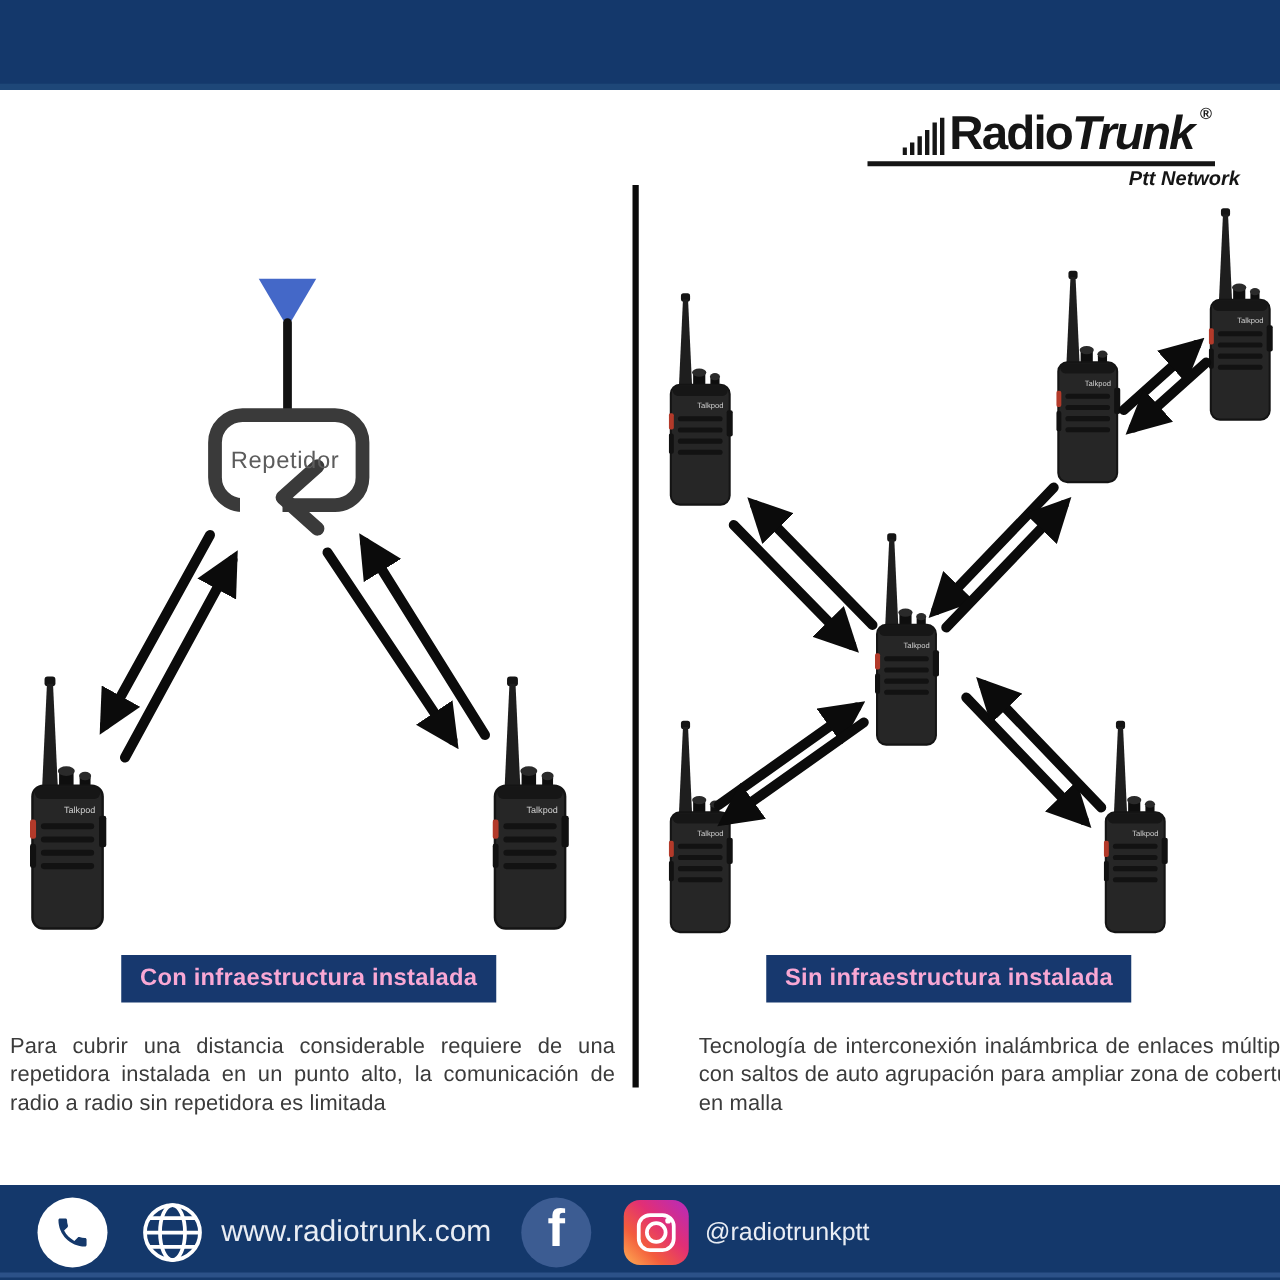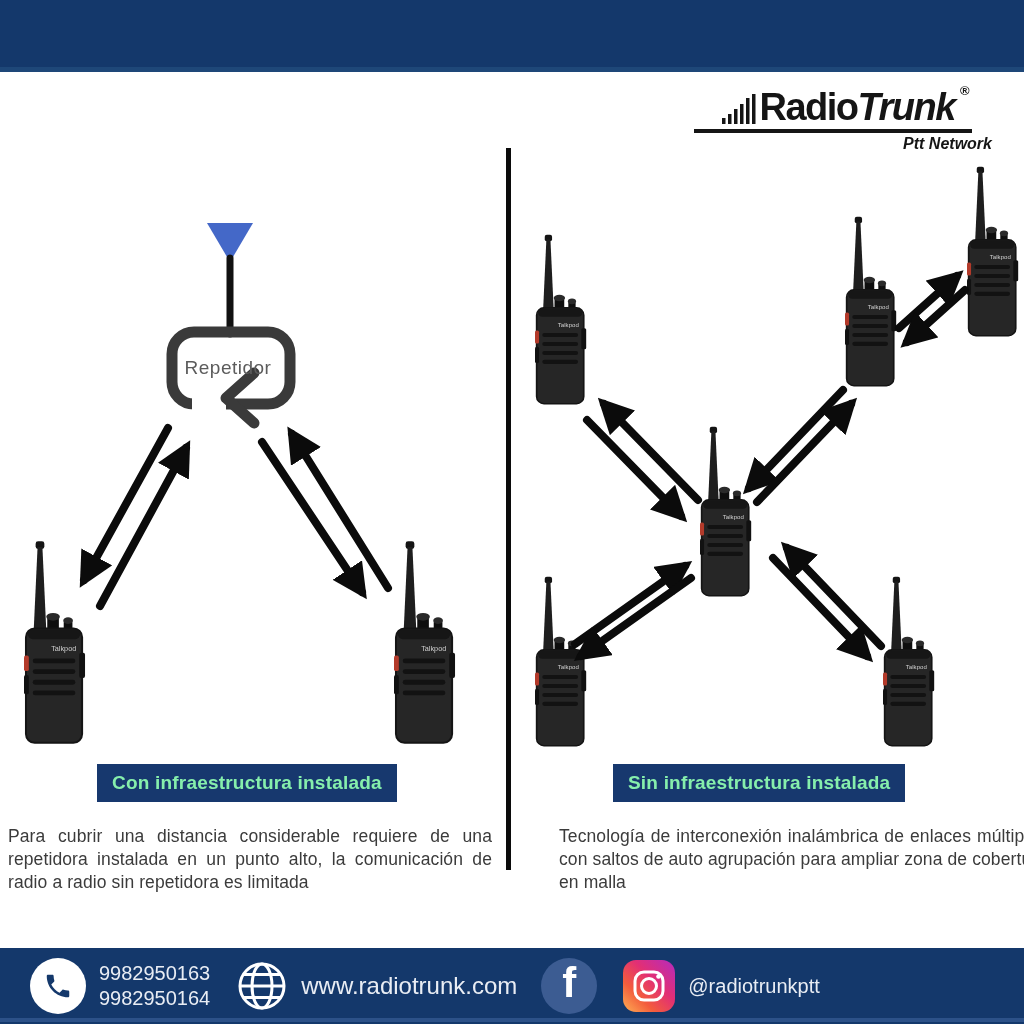--- a/index.html
+++ b/index.html
@@ -28,21 +28,21 @@
   .logo-reg{font-size:13px;font-weight:700;align-self:flex-start;margin-left:5px;margin-top:-4px;}
   .logo-rule{height:4px;background:#151515;margin-top:3px;width:278px;}
   .logo-sub{font-size:16px;font-weight:700;font-style:italic;text-align:right;margin-top:2px;padding-right:6px;}
   
   .divider{position:absolute;left:506px;top:148px;width:5px;height:722px;background:#0B0B0B;}
   
   .svg-left{position:absolute;left:0;top:140px;}
   .svg-right{position:absolute;left:505px;top:150px;}
   
   .badge{
-    position:absolute;top:764px;height:38px;background:#17386E;color:#86efac;
+    position:absolute;top:764px;height:38px;background:#17386E;color:#f9a8d4;
     font-weight:700;font-size:19px;line-height:38px;padding:0 15px;letter-spacing:.2px;
     display:inline-block;white-space:nowrap;
   }
   .badge-left{left:97px;}
   .badge-right{left:613px;}
   .para{
     position:absolute;top:807px;font-size:17.5px;font-weight:400;color:#3B3B3B;
     line-height:1.33;text-align:justify;letter-spacing:.1px;
   }
   .para-left{left:8px;width:484px;}
@@ -186,24 +186,20 @@
 
 <p class="para para-left">Para cubrir una distancia considerable requiere de una repetidora instalada en un punto alto, la comunicación de radio a radio sin repetidora es limitada</p>
 <p class="para para-right">Tecnología de interconexión inalámbrica de enlaces múltiples con saltos de auto agrupación para ampliar zona de cobertura en malla</p>
 
 <div class="footer">
   <div class="ft-circle ft-phone">
     <svg width="30" height="30" viewBox="0 0 24 24">
       <path fill="#14386B" d="M6.62 10.79c1.44 2.83 3.76 5.14 6.59 6.59l2.2-2.2c.27-.27.67-.36 1.02-.24 1.12.37 2.33.57 3.57.57.55 0 1 .45 1 1V20c0 .55-.45 1-1 1-9.39 0-17-7.61-17-17 0-.55.45-1 1-1h3.5c.55 0 1 .45 1 1 0 1.25.2 2.45.57 3.57.11.35.03.74-.25 1.02l-2.2 2.2z"></path>
     </svg>
   </div>
-  <div class="ft-nums">
-    <div>9982950163</div>
-    <div>9982950164</div>
-  </div>
   <svg class="ft-globe" width="52" height="52" viewBox="0 0 52 52">
     <g stroke="#ffffff" stroke-width="3" fill="none">
       <circle cx="26" cy="26" r="22"></circle>
       <ellipse cx="26" cy="26" rx="10" ry="22"></ellipse>
       <line x1="4" y1="26" x2="48" y2="26"></line>
       <line x1="8" y1="14.5" x2="44" y2="14.5"></line>
       <line x1="8" y1="37.5" x2="44" y2="37.5"></line>
     </g>
   </svg>
   <div class="ft-url">www.radiotrunk.com</div>

